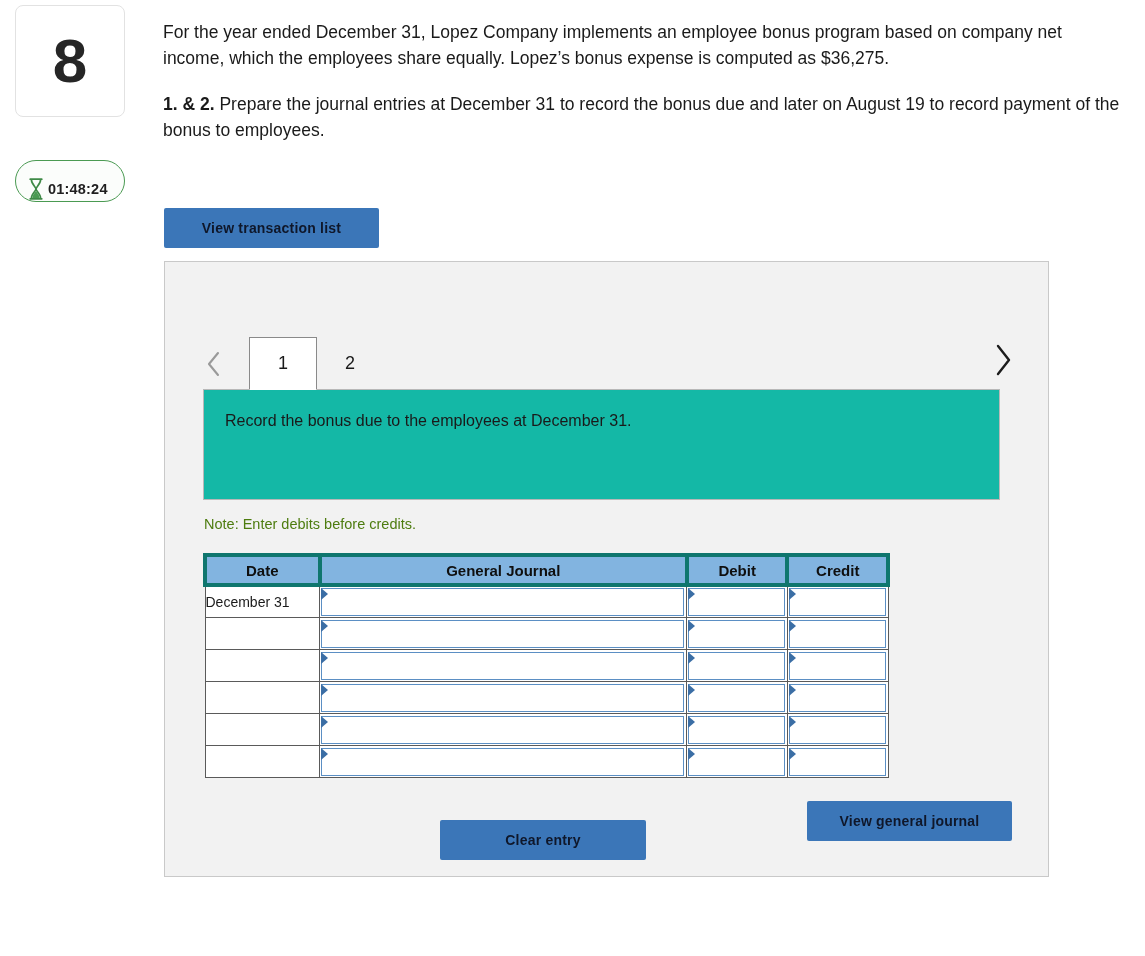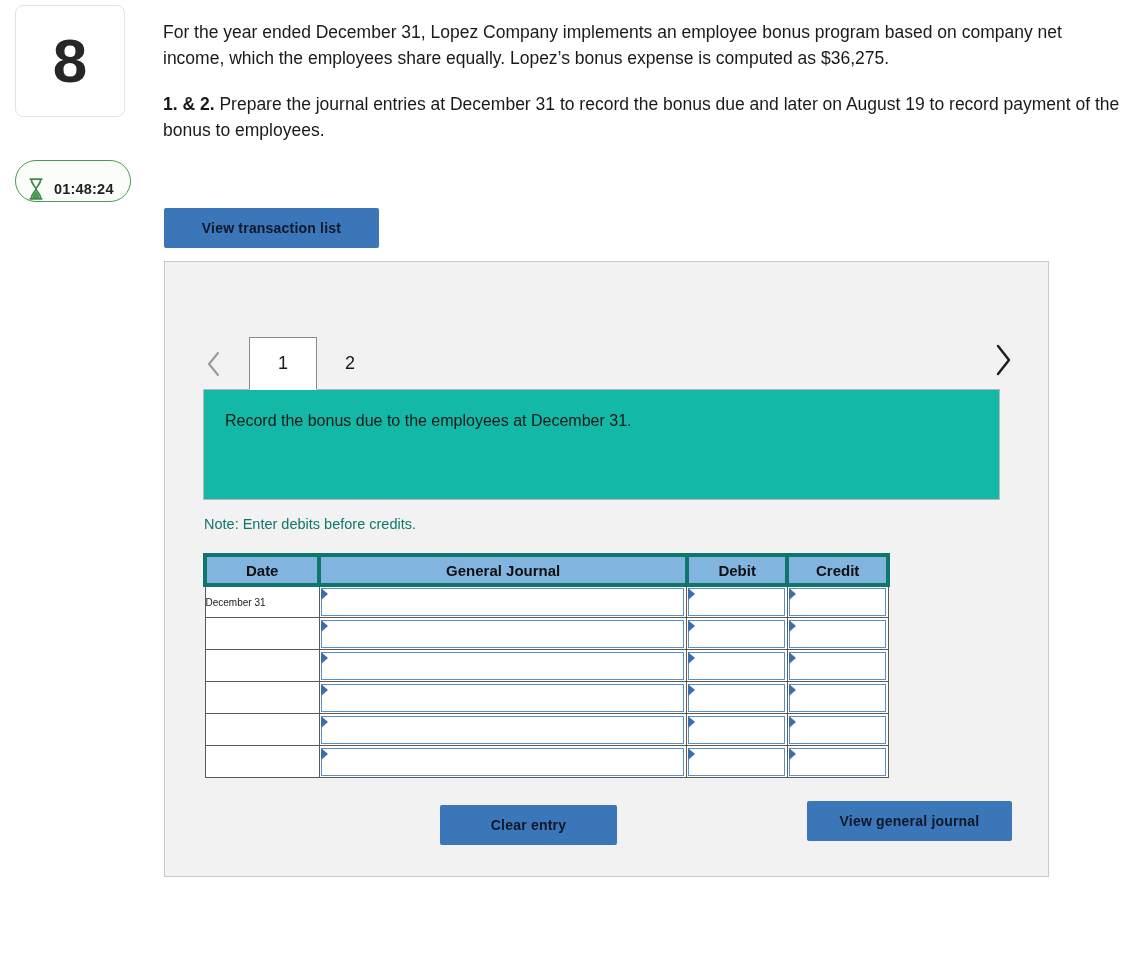--- a/index.html
+++ b/index.html
@@ -28,21 +28,21 @@
     line-height: 1;
   }
 
   .timer-pill {
     position: absolute; left: 15px; top: 160px;
     height: 42px;
     padding: 16px 16px 0 12px;
     border: 1px solid #4a9a52;
     border-radius: 21px;
     background: #fbfdfb;
-    display: flex; align-items: center; gap: 10px;
+    display: flex; align-items: center; gap: 4px;
   }
   .timer-pill .hourglass { width: 16px; height: 22px; display: block; }
   .timer-pill .time {
     font-size: 14.5px; font-weight: bold; color: #1f1f1f;
     letter-spacing: 0.2px;
   }
 
   
   .qtext {
     position: absolute; left: 163px; top: 20px; width: 960px;
@@ -125,21 +125,21 @@
     z-index: 1;
   }
   .desc-box .desc-text {
     position: absolute; left: 21px; top: 22px;
     font-size: 16px; color: #1a1a1a;
   }
 
   
   .note {
     position: absolute; left: 39px; top: 254px;
-    font-size: 14.5px; color: #0f766e;
+    font-size: 14.5px; color: #4d7c0f;
   }
 
   
   .jtable {
     position: absolute; left: 38px; top: 291px;
     width: 687px;
     border-collapse: collapse;
     border: 1px solid #2a2a2a;
   }
   .jtable th {
@@ -157,21 +157,21 @@
     padding: 0;
     height: 32px;
     background: #ffffff;
   }
   .col-date  { width: 115px; }
   .col-gj    { width: 370px; }
   .col-debit { width: 101px; }
   .col-credit{ width: 101px; }
 
   .cell-date {
-    font-size: 10px; color: #1a1a1a;
+    font-size: 14px; color: #1a1a1a;
     padding-left: 7px;
     vertical-align: middle;
   }
 
   
   .field {
     position: relative;
     height: 28px;
     margin: 1px 2px 1px 1px;
     background: #ffffff;
@@ -182,21 +182,21 @@
     position: absolute; left: -1px; top: -1px;
     width: 0; height: 0;
     border-top: 6px solid transparent;
     border-bottom: 6px solid transparent;
     border-left: 7px solid #3b6ea5;
   }
   td.input-cell { padding: 0; }
 
   
   .btn-record   { position: absolute; left: 38px;  top: 539px; width: 184px; height: 40px; }
-  .btn-clear    { position: absolute; left: 275px; top: 543px; width: 177px; height: 40px; }
+  .btn-clear    { position: absolute; left: 275px; top: 558px; width: 206px; height: 40px; }
   .btn-viewgj   { position: absolute; left: 642px; top: 539px; width: 205px; height: 40px; }
 </style>
 </head>
 <body>
 
 <div class="page">
 
   <div class="qnum-box">
     <span class="num">8</span>
   </div>

